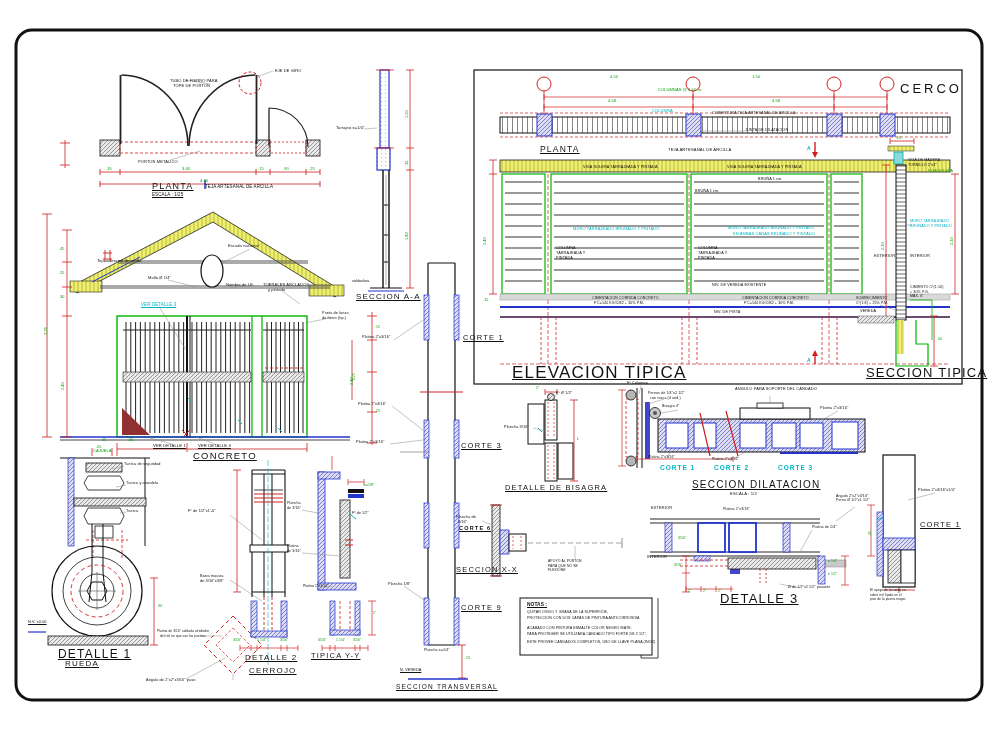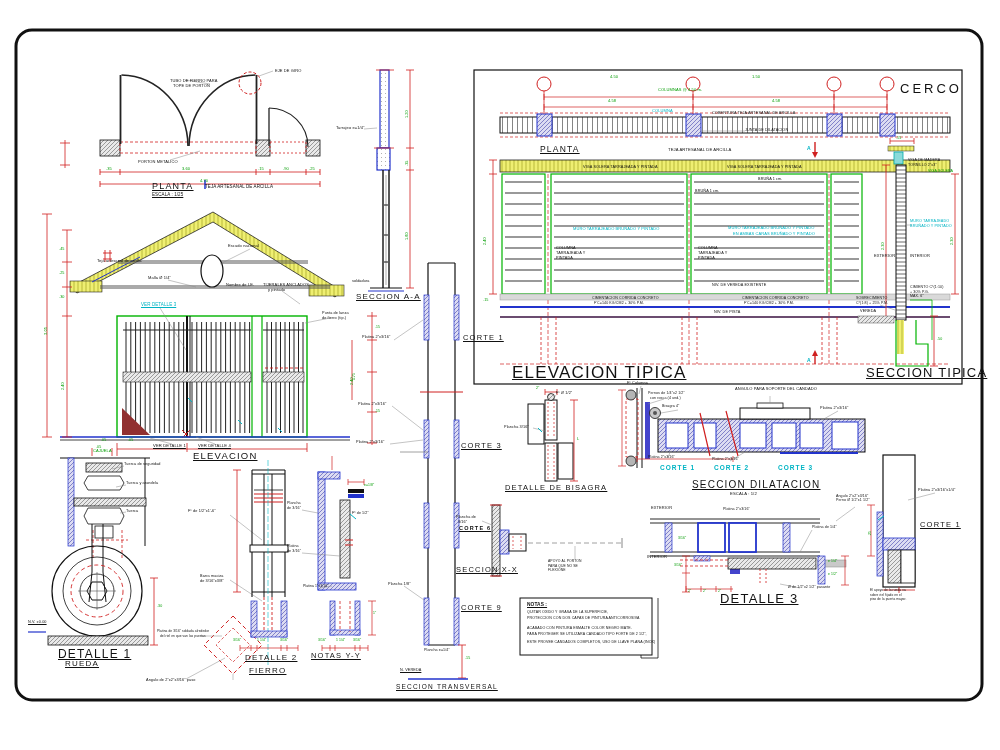--- a/index.html
+++ b/index.html
@@ -351,21 +351,21 @@
 <span class="lbl g" style="left:59px;top:247px;font-size:3.8px">.45</span>
 <span class="lbl g" style="left:59px;top:271px;font-size:3.8px">.25</span>
 <span class="lbl g" style="left:59px;top:295px;font-size:3.8px">.30</span>
 <span class="lbl g rot" style="left:61px;top:390px;font-size:3.8px">2.40</span>
 <span class="lbl g rot" style="left:350px;top:385px;font-size:3.8px">2.40</span>
 <span class="lbl g" style="left:101px;top:439px;font-size:3.6px">.05</span>
 <span class="lbl g" style="left:128px;top:439px;font-size:3.6px">.05</span>
 <span class="lbl g" style="left:93px;top:449px;font-size:4px">CAJUELA</span>
 <span class="lbl u" style="left:153px;top:444px;font-size:4.2px">VER DETALLE 1</span>
 <span class="lbl u" style="left:198px;top:444px;font-size:4.2px">VER DETALLE 4</span>
-<span class="lbl t u" style="left:193px;top:451px;font-size:9.5px">ELEVACION</span>
+<span class="lbl t u" style="left:193px;top:451px;font-size:9.5px">CONCRETO</span>
 
 <span class="lbl" style="left:336px;top:126px;font-size:4px">Tarrajeo e=1/4"</span>
 <span class="lbl" style="left:352px;top:279px;font-size:3.8px">soldadura</span>
 <span class="lbl t u" style="left:356px;top:293px;font-size:8px">SECCION  A-A</span>
 <span class="lbl g rot" style="left:405px;top:118px;font-size:3.8px">1.20</span>
 <span class="lbl g rot" style="left:405px;top:166px;font-size:3.8px">.35</span>
 <span class="lbl g rot" style="left:405px;top:240px;font-size:3.8px">1.80</span>
 
 <span class="lbl t" style="left:900px;top:82px;font-size:13px;letter-spacing:3px">CERCO</span>
 <span class="lbl g" style="left:610px;top:75px;font-size:4px">4.50</span>
@@ -499,34 +499,34 @@
 <span class="lbl" style="left:160px;top:634.5px;font-size:3.2px">del riel en que van las puertas</span>
 <span class="lbl" style="left:146px;top:678px;font-size:3.8px">Angulo de 2"x2"x3/16" paso</span>
 <span class="lbl" style="left:188px;top:509px;font-size:3.8px">Fº de 1/2"x1'-6"</span>
 <span class="lbl" style="left:200px;top:574px;font-size:3.8px">Barra maciza</span>
 <span class="lbl" style="left:200px;top:578.5px;font-size:3.8px">de 3/16"x3/8"</span>
 
 <span class="lbl g" style="left:233px;top:639px;font-size:3.4px">3/16"</span>
 <span class="lbl g" style="left:257px;top:639px;font-size:3.4px">1 1/4"</span>
 <span class="lbl g" style="left:280px;top:639px;font-size:3.4px">3/16"</span>
 <span class="lbl t u" style="left:245px;top:654px;font-size:8px">DETALLE  2</span>
-<span class="lbl t u" style="left:249px;top:667px;font-size:8px">FIERRO</span>
+<span class="lbl t u" style="left:249px;top:667px;font-size:8px">CERROJO</span>
 
 <span class="lbl" style="left:287px;top:502px;font-size:3.6px">Plancha</span>
 <span class="lbl" style="left:287px;top:506.5px;font-size:3.6px">de 3/16"</span>
 <span class="lbl" style="left:287px;top:545px;font-size:3.6px">Platina</span>
 <span class="lbl" style="left:287px;top:549.5px;font-size:3.6px">de 3/16"</span>
 <span class="lbl" style="left:303px;top:585px;font-size:3.4px">Platina 1"x3/16"</span>
 <span class="lbl" style="left:352px;top:512px;font-size:3.6px">Fº de 1/2"</span>
 <span class="lbl g" style="left:364px;top:484px;font-size:3.4px">e=1/8"</span>
 <span class="lbl g" style="left:318px;top:639px;font-size:3.4px">3/16"</span>
 <span class="lbl g" style="left:336px;top:639px;font-size:3.4px">1 1/4"</span>
 <span class="lbl g" style="left:353px;top:639px;font-size:3.4px">3/16"</span>
 <span class="lbl g" style="left:373px;top:612px;font-size:3.4px">1"</span>
-<span class="lbl t u" style="left:311px;top:652px;font-size:7.5px">NOTAS  Y-Y</span>
+<span class="lbl t u" style="left:311px;top:652px;font-size:7.5px">TIPICA  Y-Y</span>
 
 <span class="lbl b u" style="left:527px;top:602px;font-size:4.8px">NOTAS :</span>
 <span class="lbl" style="left:527px;top:611px;font-size:3.6px">QUITAR OXIDO Y GRASA DE LA SUPERFICIE,</span>
 <span class="lbl" style="left:527px;top:617px;font-size:3.6px">PROTECCION CON DOS CAPAS DE PINTURA ANTICORROSIVA</span>
 <span class="lbl" style="left:527px;top:627px;font-size:3.6px">ACABADO CON PINTURA ESMALTE COLOR NEGRO MATE.</span>
 <span class="lbl" style="left:527px;top:633px;font-size:3.6px">PARA PROTEGER SE UTILIZARA CANDADO TIPO FORTE DE 2 1/2",</span>
 <span class="lbl" style="left:527px;top:641px;font-size:3.6px">ESTE PROVEE CANDADOS COMPLETOS, USO DE LLAVE PLANA (INOX)</span>
 
 </div>
 

